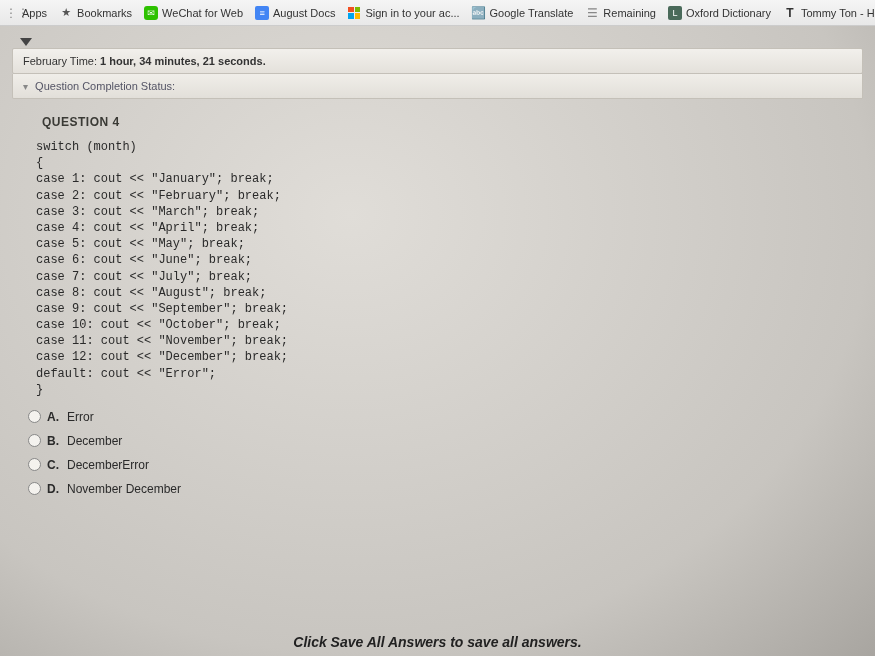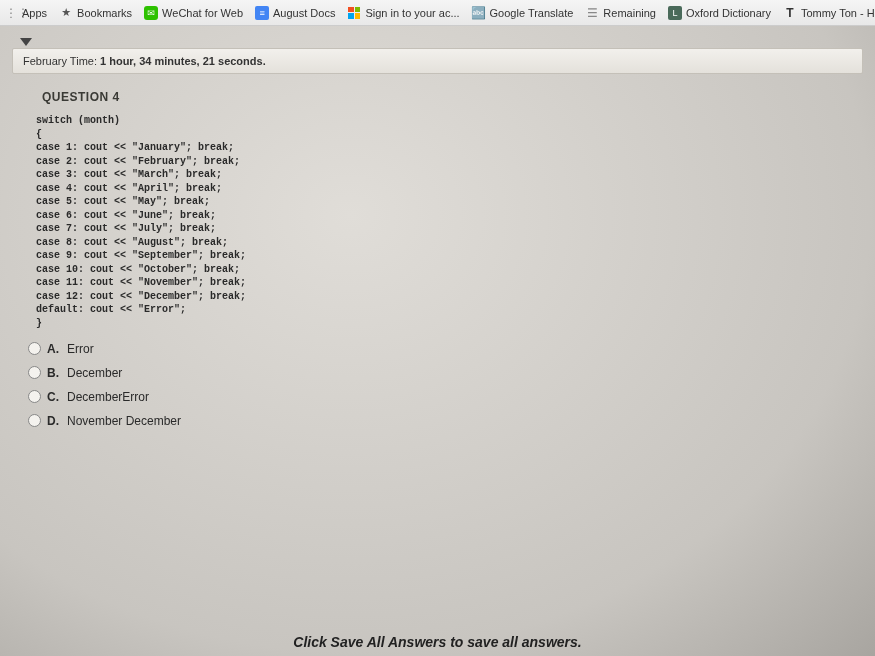--- a/index.html
+++ b/index.html
@@ -88,22 +88,22 @@
     margin-left: 22px;
     margin-bottom: 10px;
   }
   .question-text {
     font-size: 12px;
     color: #2a2a2a;
     margin-bottom: 8px;
   }
   .code-block {
     font-family: "Consolas", "Courier New", monospace;
-    font-size: 10px;
-    font-weight: bold;
+    font-size: 12px;
+    font-weight: normal;
     color: #2a2a2a;
     line-height: 1.35;
     white-space: pre;
     margin-left: 16px;
     margin-bottom: 10px;
   }
   .options {
     margin-left: 8px;
   }
   .option {
@@ -183,20 +183,24 @@
     <span class="bm-icon t-icon">T</span>
     <span>Tommy Ton - Hom...</span>
   </div>
 </div>
 
 <div class="page-wrap">
   <div class="tri-down"></div>
   <div class="timer-bar">
     <span>February Time:</span>
     <span class="bold">1 hour, 34 minutes, 21 seconds.</span>
+  </div>
+  <div class="status-bar">
+    <span class="chev">▾</span>
+    <span>Question Completion Status:</span>
   </div>
 
   <div class="content">
     <div class="qnum">QUESTION 4</div>
     <div class="code-block">switch (month)
 {
 case 1: cout &lt;&lt; "January"; break;
 case 2: cout &lt;&lt; "February"; break;
 case 3: cout &lt;&lt; "March"; break;
 case 4: cout &lt;&lt; "April"; break;

